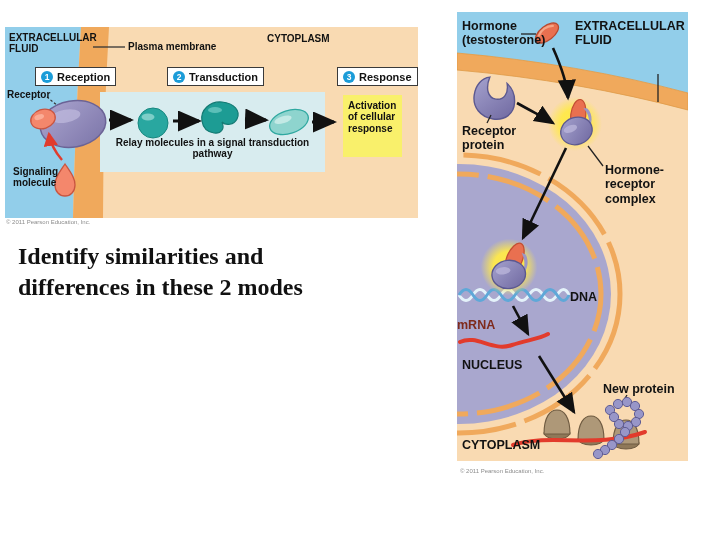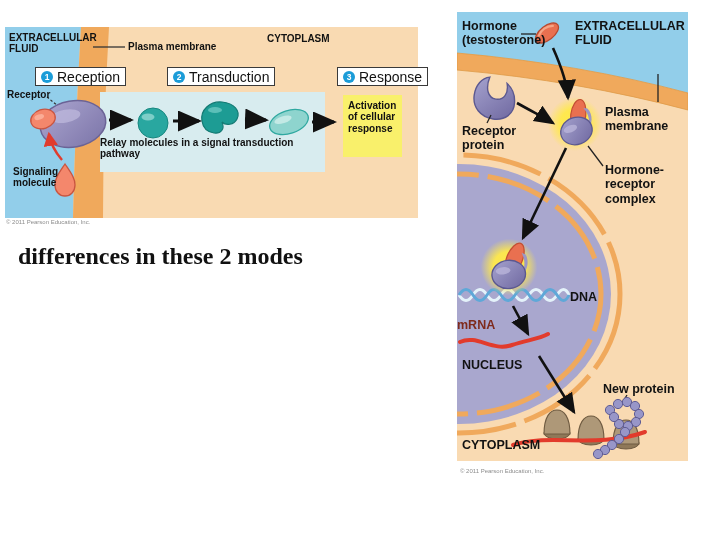--- a/index.html
+++ b/index.html
@@ -8,21 +8,21 @@
   .diagram{position:absolute;}
   .dsvg{position:absolute;left:0;top:0;display:block;}
   .lbl{position:absolute;font-weight:bold;color:#121212;white-space:pre-line;line-height:1.14;}
   .lbl-l{font-size:10px;}
   .lbl-r{font-size:12.5px;}
   .credit{position:absolute;font-size:6px;color:#8d8d8d;font-weight:normal;white-space:nowrap;}
   .step-box{position:absolute;top:40px;height:17px;background:#ffffff;border:1.4px solid #3a3a3a;
             display:flex;align-items:center;gap:4px;padding:0 5px;box-sizing:content-box;}
   .step-num{width:12px;height:12px;border-radius:50%;background:#1B9CD8;color:#fff;font-size:8.5px;
             font-weight:bold;display:flex;align-items:center;justify-content:center;flex:0 0 auto;}
-  .step-label{font-size:14px;font-weight:normal;color:#121212;white-space:nowrap;}
+  .step-label{font-size:11px;font-weight:bold;color:#121212;white-space:nowrap;}
   .question{position:absolute;left:18px;top:241px;width:390px;font-family:"Liberation Serif",serif;
             font-weight:bold;font-size:24px;line-height:31px;color:#111;}
   .mrna-color{color:#7E2A1C;}
 </style>
 </head>
 <body>
 
 <div class="slide">
 
   <div class="diagram" style="left:5px;top:27px;width:413px;height:191px;">
@@ -74,21 +74,21 @@
         <line x1="240" y1="92" x2="261" y2="93" marker-end="url(#ah)"></line>
         <line x1="307" y1="95" x2="329" y2="95" marker-end="url(#ah)"></line>
       </g>
     </svg>
 
     <div class="lbl lbl-l" style="left:4px;top:5px;">EXTRACELLULAR
 FLUID</div>
     <div class="lbl lbl-l" style="left:123px;top:14px;">Plasma membrane</div>
     <div class="lbl lbl-l" style="left:262px;top:6px;">CYTOPLASM</div>
     <div class="lbl lbl-l" style="left:2px;top:62px;">Receptor</div>
-    <div class="lbl lbl-l" style="left:95px;top:110px;width:225px;">Relay molecules in a signal transduction
+    <div class="lbl lbl-l" style="left:95px;top:110px;width:225px;text-align:center;">Relay molecules in a signal transduction
 pathway</div>
     <div class="lbl lbl-l" style="left:343px;top:73px;">Activation
 of cellular
 response</div>
     <div class="lbl lbl-l" style="left:8px;top:139px;">Signaling
 molecule</div>
 
     <div class="step-box" style="left:30px;">
       <span class="step-num">1</span>
       <span class="step-label">Reception</span>
@@ -98,20 +98,21 @@
       <span class="step-label">Transduction</span>
     </div>
     <div class="step-box" style="left:332px;">
       <span class="step-num">3</span>
       <span class="step-label">Response</span>
     </div>
   </div>
   <div class="credit" style="left:6px;top:219px;">© 2011 Pearson Education, Inc.</div>
 
   <div class="question">
+    <div>Identify similarities and</div>
     <div>differences in these 2 modes</div>
   </div>
 
   <div class="diagram" style="left:457px;top:12px;width:231px;height:531px;">
     <svg class="dsvg" width="231" height="449" viewBox="0 0 231 449">
       <defs>
         <linearGradient id="lgP2" x1="0" y1="0" x2="1" y2="1">
           <stop offset="0" stop-color="#A5A2CE"></stop>
             <stop offset="1" stop-color="#6F68A0"></stop>
         </linearGradient>
@@ -190,22 +191,20 @@
           <circle cx="141" cy="442" r="4.6"></circle>
       </g>
     </svg>
 
     <div class="lbl lbl-r" style="left:5px;top:7px;">Hormone
 (testosterone)</div>
     <div class="lbl lbl-r" style="left:118px;top:7px;">EXTRACELLULAR
 FLUID</div>
     <div class="lbl lbl-r" style="left:5px;top:112px;">Receptor
 protein</div>
-    <div class="lbl lbl-r" style="left:148px;top:93px;">Plasma
-membrane</div>
     <div class="lbl lbl-r" style="left:148px;top:151px;">Hormone-
 receptor
 complex</div>
     <div class="lbl lbl-r" style="left:113px;top:271px;margin-top:7px;">DNA</div>
     <div class="lbl lbl-r mrna-color" style="left:0;top:306px;">mRNA</div>
     <div class="lbl lbl-r" style="left:5px;top:346px;">NUCLEUS</div>
     <div class="lbl lbl-r" style="left:146px;top:370px;">New protein</div>
     <div class="lbl lbl-r" style="left:5px;top:426px;">CYTOPLASM</div>
   </div>
   <div class="credit" style="left:460px;top:468px;">© 2011 Pearson Education, Inc.</div>

